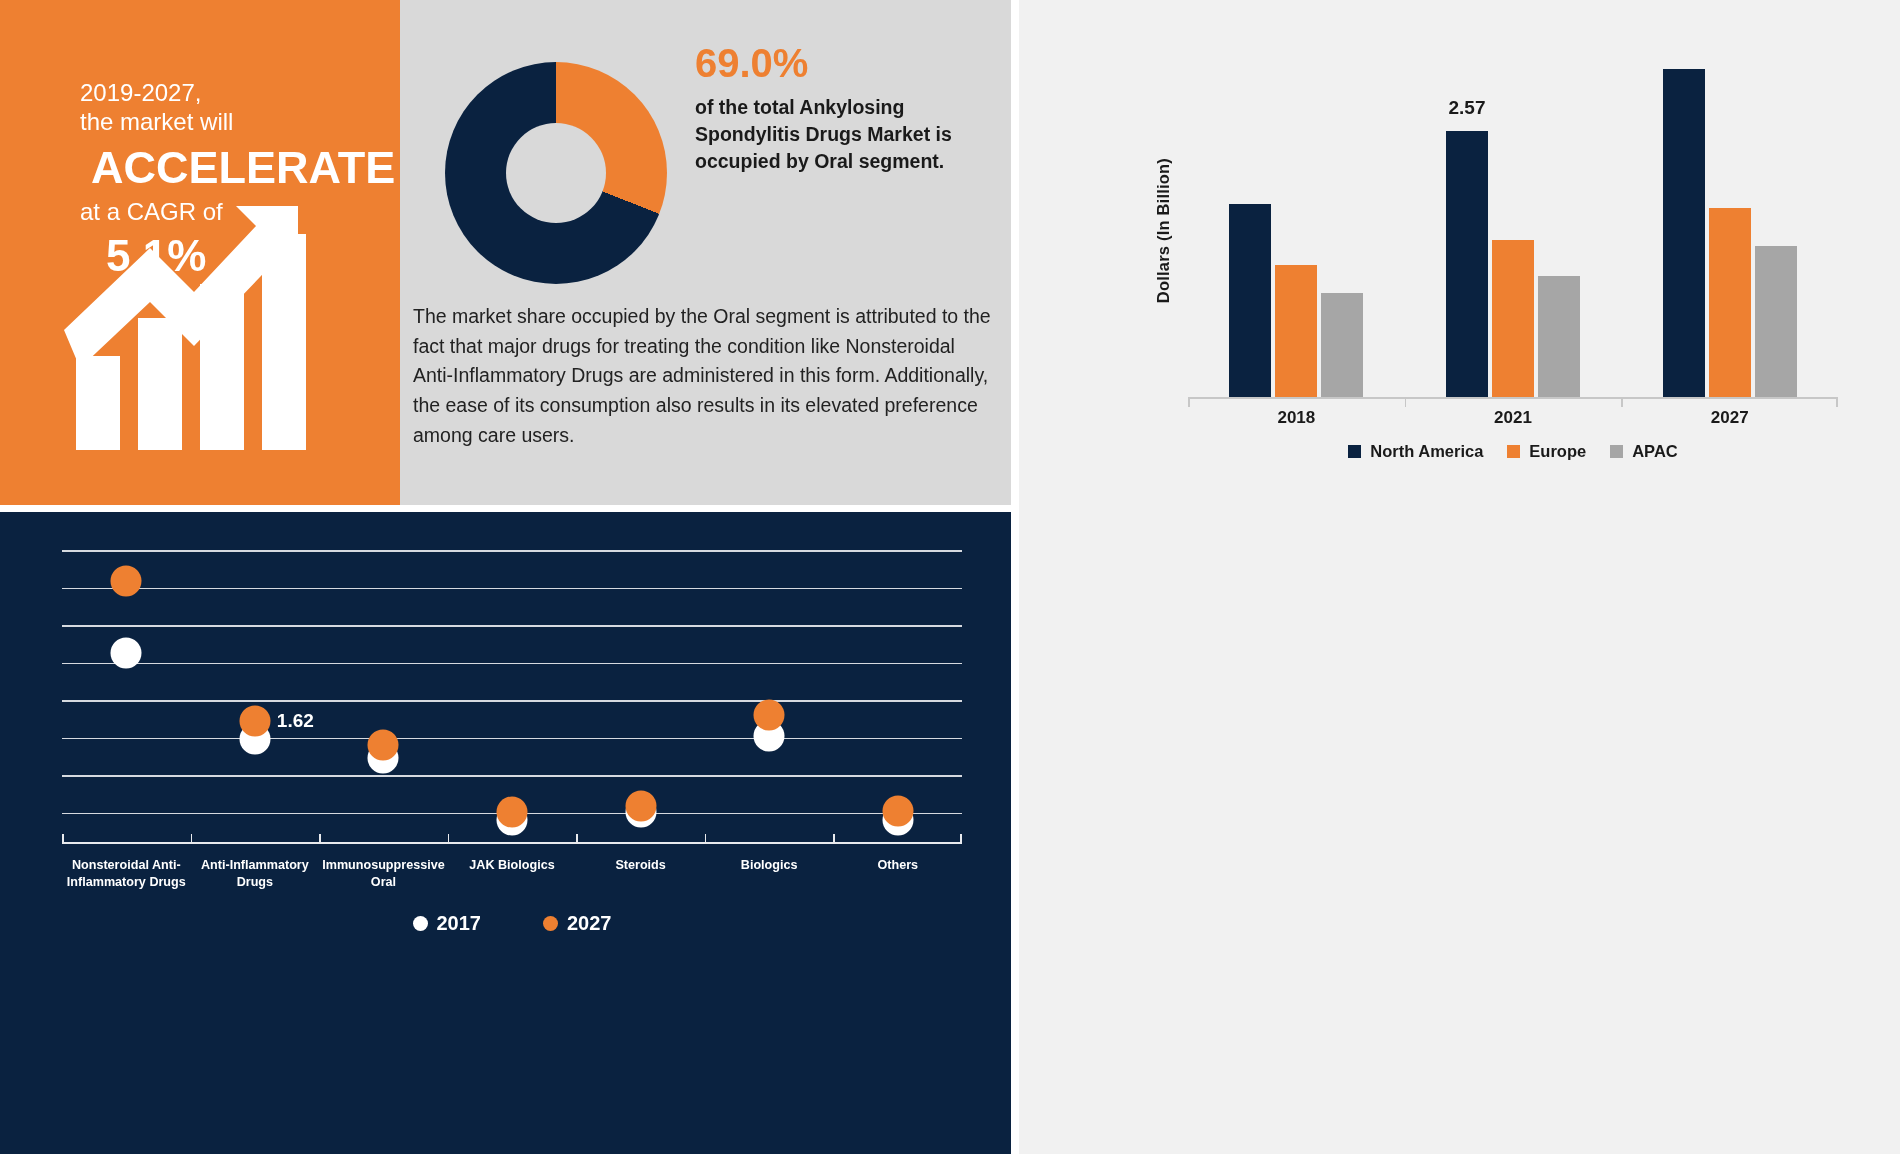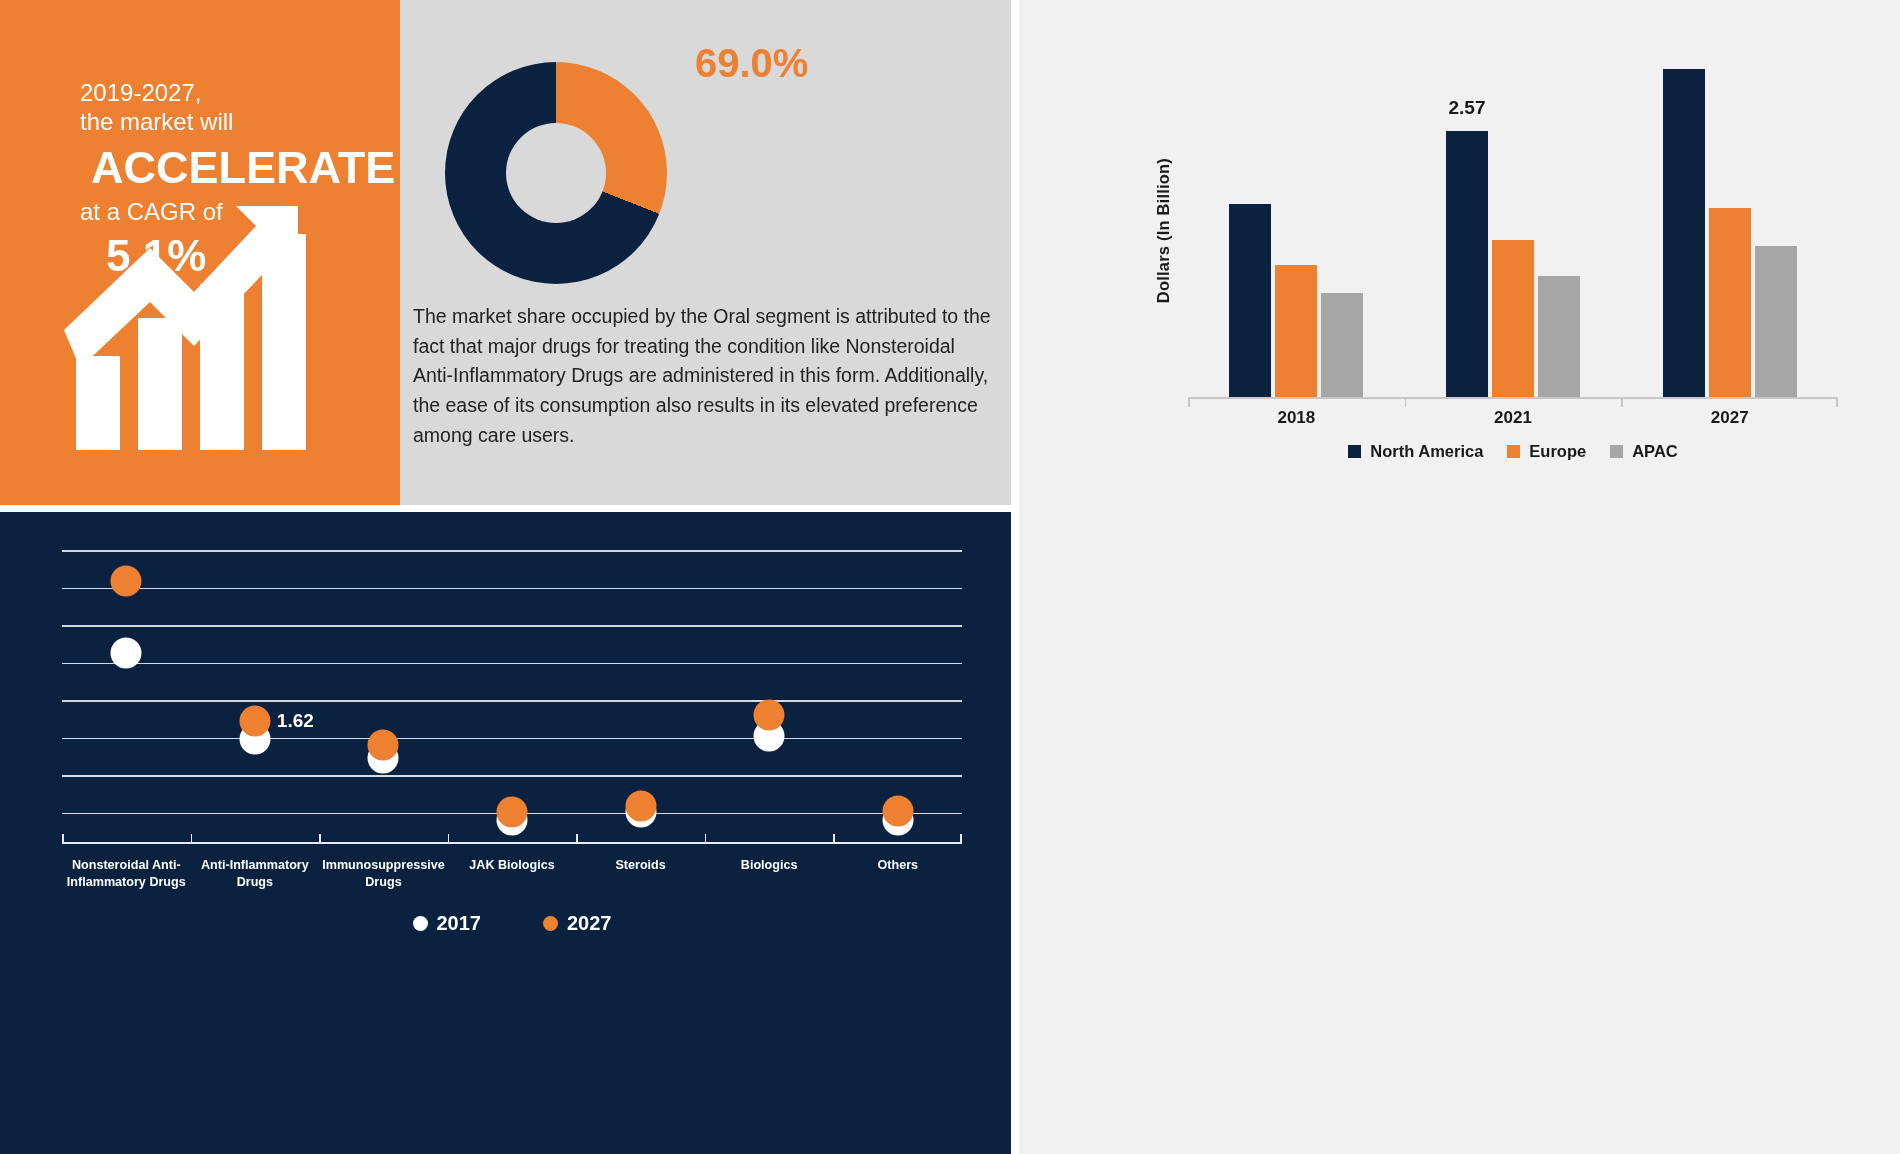--- a/index.html
+++ b/index.html
@@ -93,20 +93,21 @@
     </svg>
   </div>
 
   <div class="q-oral">
     <div class="donut-wrap">
       <div class="donut"></div>
       <div class="donut-hole"></div>
     </div>
     <div class="oral-head">
       <div class="oral-pct">69.0%</div>
+      <div class="oral-sub">of the total Ankylosing Spondylitis Drugs Market is occupied by Oral segment.</div>
     </div>
     <div class="oral-body">The market share occupied by the Oral segment is attributed to the fact that major drugs for treating the condition like Nonsteroidal Anti-Inflammatory Drugs are administered in this form. Additionally, the ease of its consumption also results in its elevated preference among care users.</div>
   </div>
 
   <div class="q-dark">
     <div class="dot-chart" style="top:0;">
       <div class="dot-plot" id="dotplot">
         <div class="axisline"></div>
       <div class="gridline" style="top: 8px;"></div>
           <div class="gridline" style="top: 45.5px;"></div>
@@ -136,21 +137,21 @@
           <div class="dot y2027" style="left: 321.429px; top: 202.5px; background: rgb(238, 128, 49);"></div>
           <div class="dot y2027" style="left: 450px; top: 270px; background: rgb(238, 128, 49);"></div>
           <div class="dot y2027" style="left: 578.571px; top: 264px; background: rgb(238, 128, 49);"></div>
           <div class="dot y2027" style="left: 707.143px; top: 172.5px; background: rgb(238, 128, 49);"></div>
           <div class="dot y2027" style="left: 835.714px; top: 268.5px; background: rgb(238, 128, 49);"></div>
           <div class="dot-label" style="left: 214.857px; top: 178.5px;">1.62</div>
         </div>
       <div class="cat-labels" id="catlabels">
           <div class="cat">Nonsteroidal Anti-Inflammatory Drugs</div>
           <div class="cat">Anti-Inflammatory Drugs</div>
-          <div class="cat">Immunosuppressive Drugs</div>
+          <div class="cat">Immunosuppressive Oral</div>
           <div class="cat">JAK Biologics</div>
           <div class="cat">Steroids</div>
           <div class="cat">Biologics</div>
           <div class="cat">Others</div>
         </div>
       <div class="dot-legend" id="dotlegend">
           <div class="lg-item">
             <span class="lg-dot" style="background: rgb(255, 255, 255);"></span>
             <span>2017</span>
           </div>

